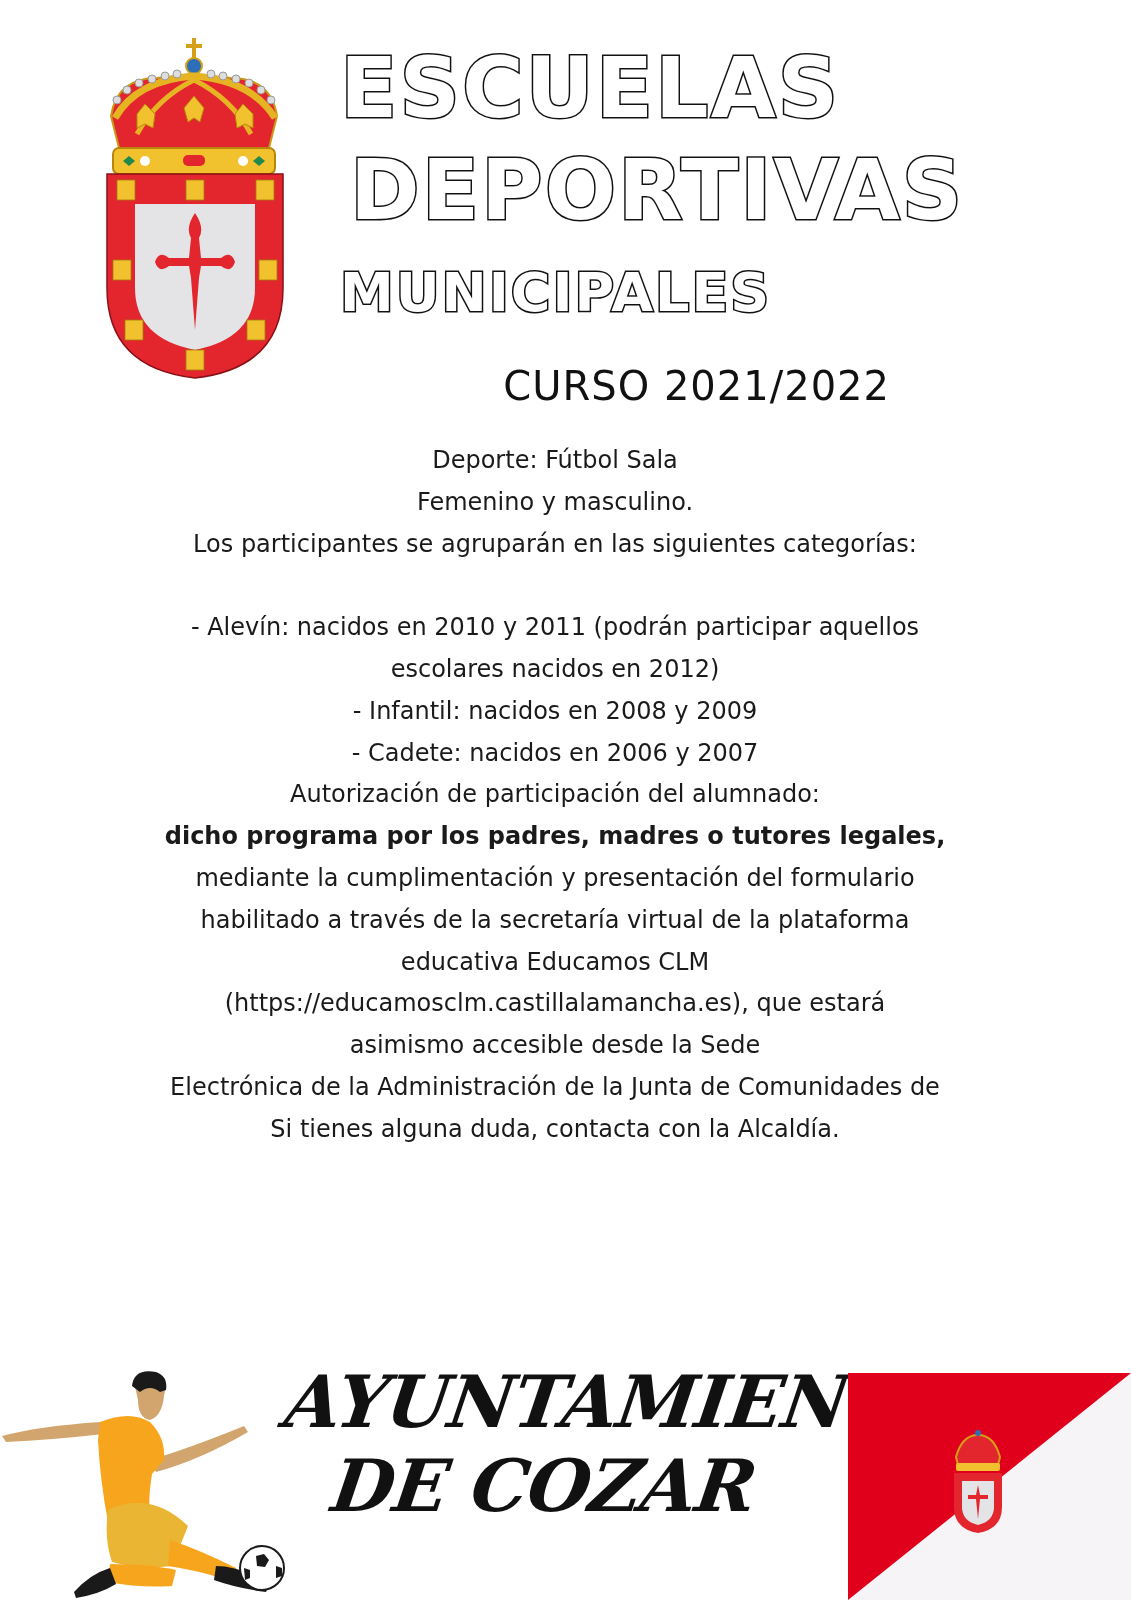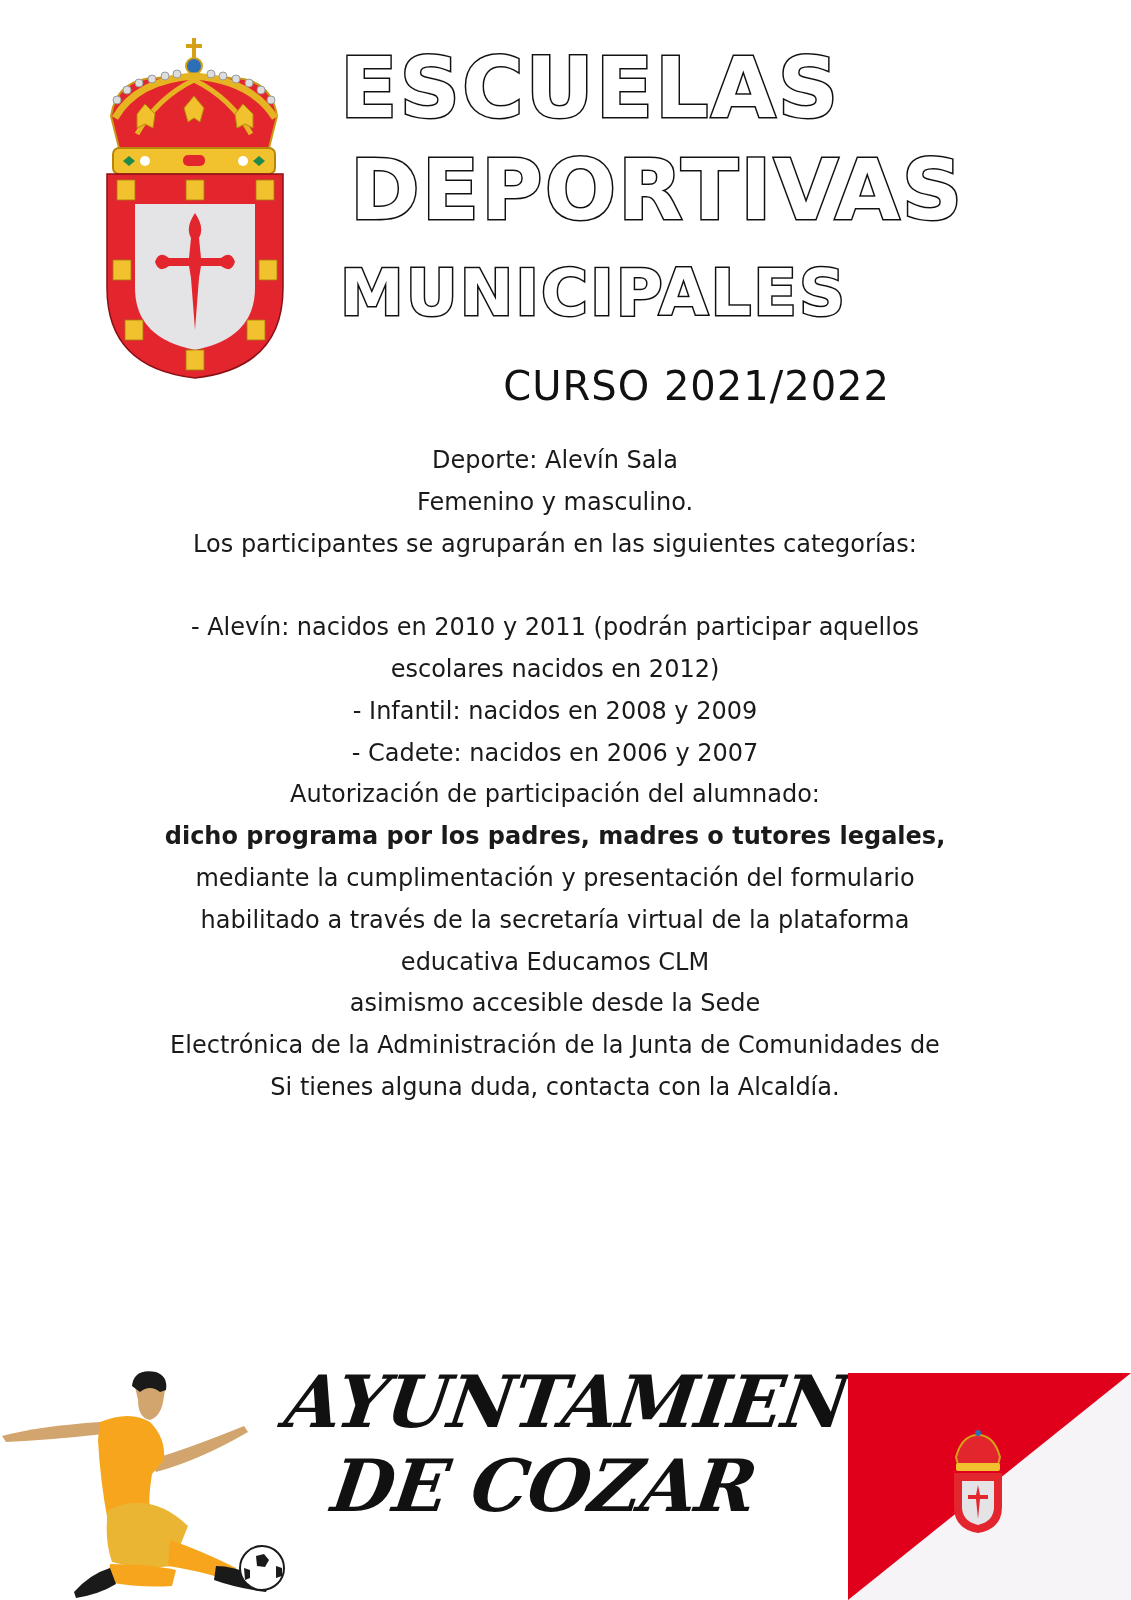--- a/index.html
+++ b/index.html
@@ -2,21 +2,21 @@
 <html><head>
 <meta charset="utf-8">
 <style>
   html,body{margin:0;padding:0;background:#ffffff;}
   body{width:1131px;height:1600px;position:relative;overflow:hidden;font-family:"Liberation Sans","DejaVu Sans",sans-serif;color:#1a1a1a;}
   .abs{position:absolute;}
   #crest{left:97px;top:38px;width:196px;height:342px;}
   .title-line{position:absolute;left:340px;width:660px;font-family:"DejaVu Sans",sans-serif;font-weight:bold;font-size:84px;letter-spacing:2px;color:#ffffff;-webkit-text-stroke:3px #111;paint-order:stroke fill;line-height:80px;}
   #t1{top:48px;}
   #t2{top:150px;left:350px;}
-  #t3{top:253px;left:340px;font-size:64px;}
+  #t3{top:253px;left:340px;font-size:54px;}
   #curso{position:absolute;left:390px;width:500px;top:363px;text-align:right;font-size:40px;letter-spacing:1px;color:#111;font-family:"DejaVu Sans",sans-serif;}
   #body{position:absolute;left:80px;width:950px;top:440px;text-align:center;font-family:"DejaVu Sans",sans-serif;font-size:24px;line-height:41.8px;color:#1a1a1a;}
   #body .ln{display:block;white-space:nowrap;}
   #body .b{font-weight:bold;}
   #body .blank{height:41.8px;}
   #player{left:0px;top:1330px;width:290px;height:270px;}
   #script{position:absolute;left:280px;top:1360px;width:540px;text-align:center;font-family:"DejaVu Serif",serif;font-style:italic;font-weight:bold;font-size:72px;line-height:84px;color:#111;letter-spacing:-1px;transform:skewX(-8deg);}
   #flag{left:848px;top:1373px;width:283px;height:227px;}
 </style>
 </head>
@@ -79,33 +79,34 @@
   </svg>
 </div>
 
 <div id="t1" class="title-line">ESCUELAS</div>
 <div id="t2" class="title-line">DEPORTIVAS</div>
 <div id="t3" class="title-line">MUNICIPALES</div>
 
 <div id="curso">CURSO 2021/2022</div>
 
 <div id="body">
-  <span class="ln">Deporte: Alevín Sala</span>
+  <span class="ln">Deporte: Fútbol Sala</span>
   <span class="ln">Femenino y masculino.</span>
   <span class="ln">Los participantes se agruparán en las siguientes categorías:</span>
   <span class="ln blank"></span>
   <span class="ln">- Alevín: nacidos en 2010 y 2011 (podrán participar aquellos</span>
   <span class="ln">escolares nacidos en 2012)</span>
   <span class="ln">- Infantil: nacidos en 2008 y 2009</span>
   <span class="ln">- Cadete: nacidos en 2006 y 2007</span>
   <span class="ln">Autorización de participación del alumnado:</span>
   <span class="ln b">dicho programa por los padres, madres o tutores legales,</span>
   <span class="ln">mediante la cumplimentación y presentación del formulario</span>
   <span class="ln">habilitado a través de la secretaría virtual de la plataforma</span>
   <span class="ln">educativa Educamos CLM</span>
+  <span class="ln">(https://educamosclm.castillalamancha.es), que estará</span>
   <span class="ln">asimismo accesible desde la Sede</span>
   <span class="ln">Electrónica de la Administración de la Junta de Comunidades de</span>
   <span class="ln">Si tienes alguna duda, contacta con la Alcaldía.</span>
 </div>
 
 <div id="player" class="abs">
   <svg width="290" height="270" viewBox="0 0 290 270">
 
     <path d="M2 106 Q40 96 100 92 L104 104 Q50 110 6 112 Z" fill="#d2a56e"></path>
     <path d="M150 130 Q190 118 244 96 L248 102 Q200 130 156 142 Z" fill="#d2a56e"></path>

